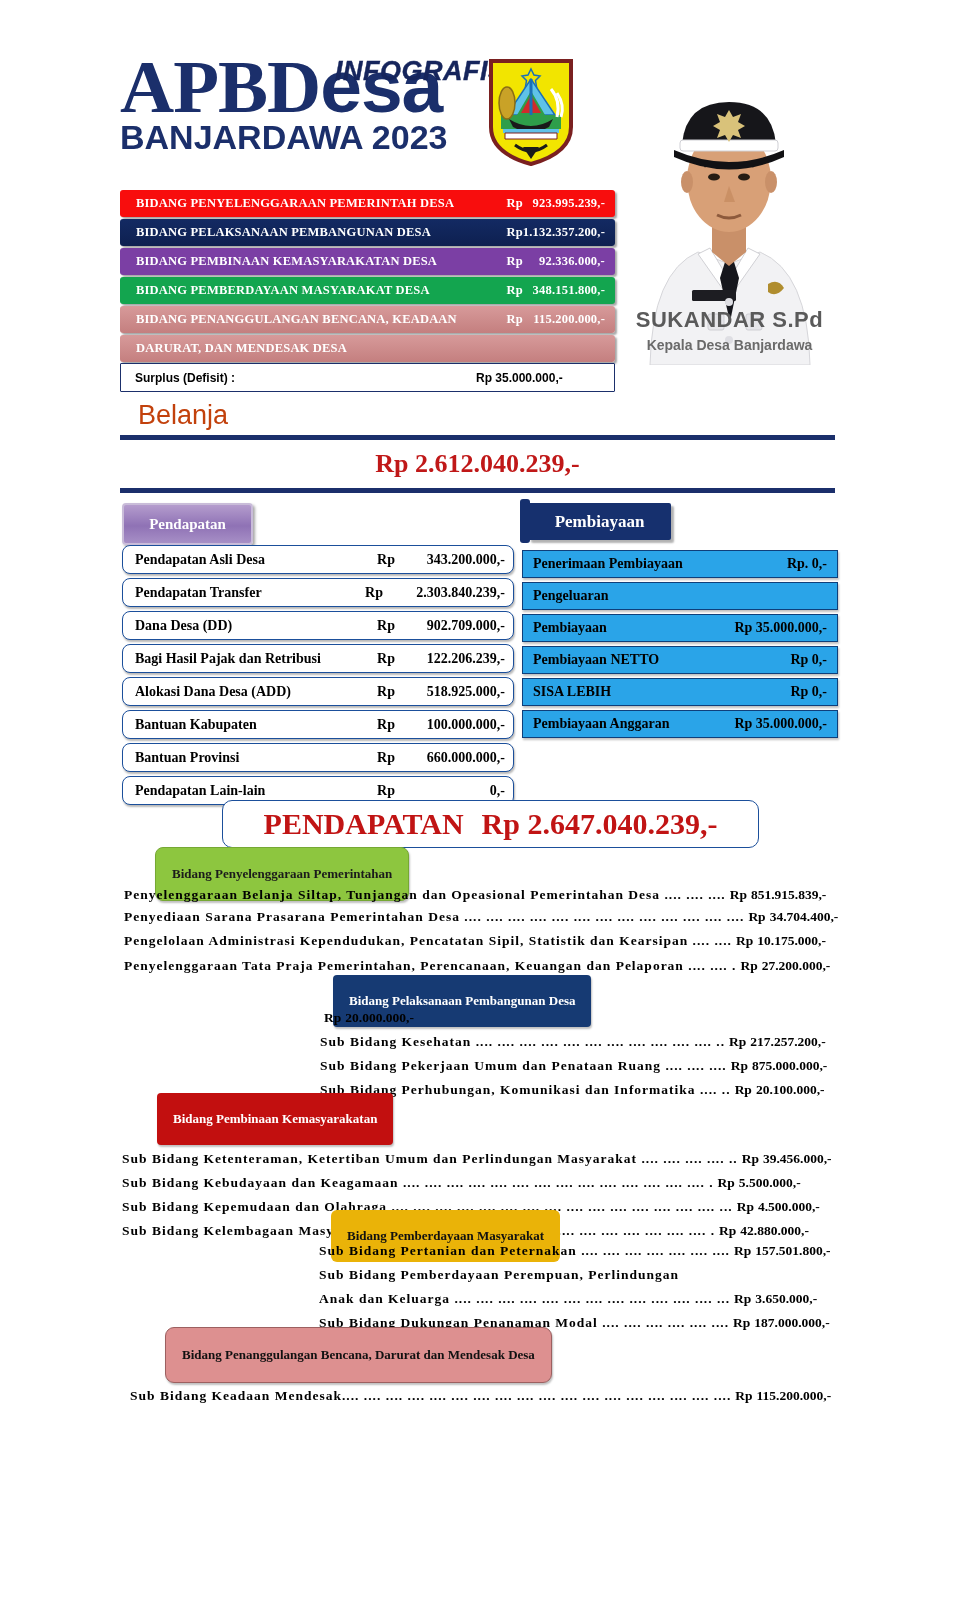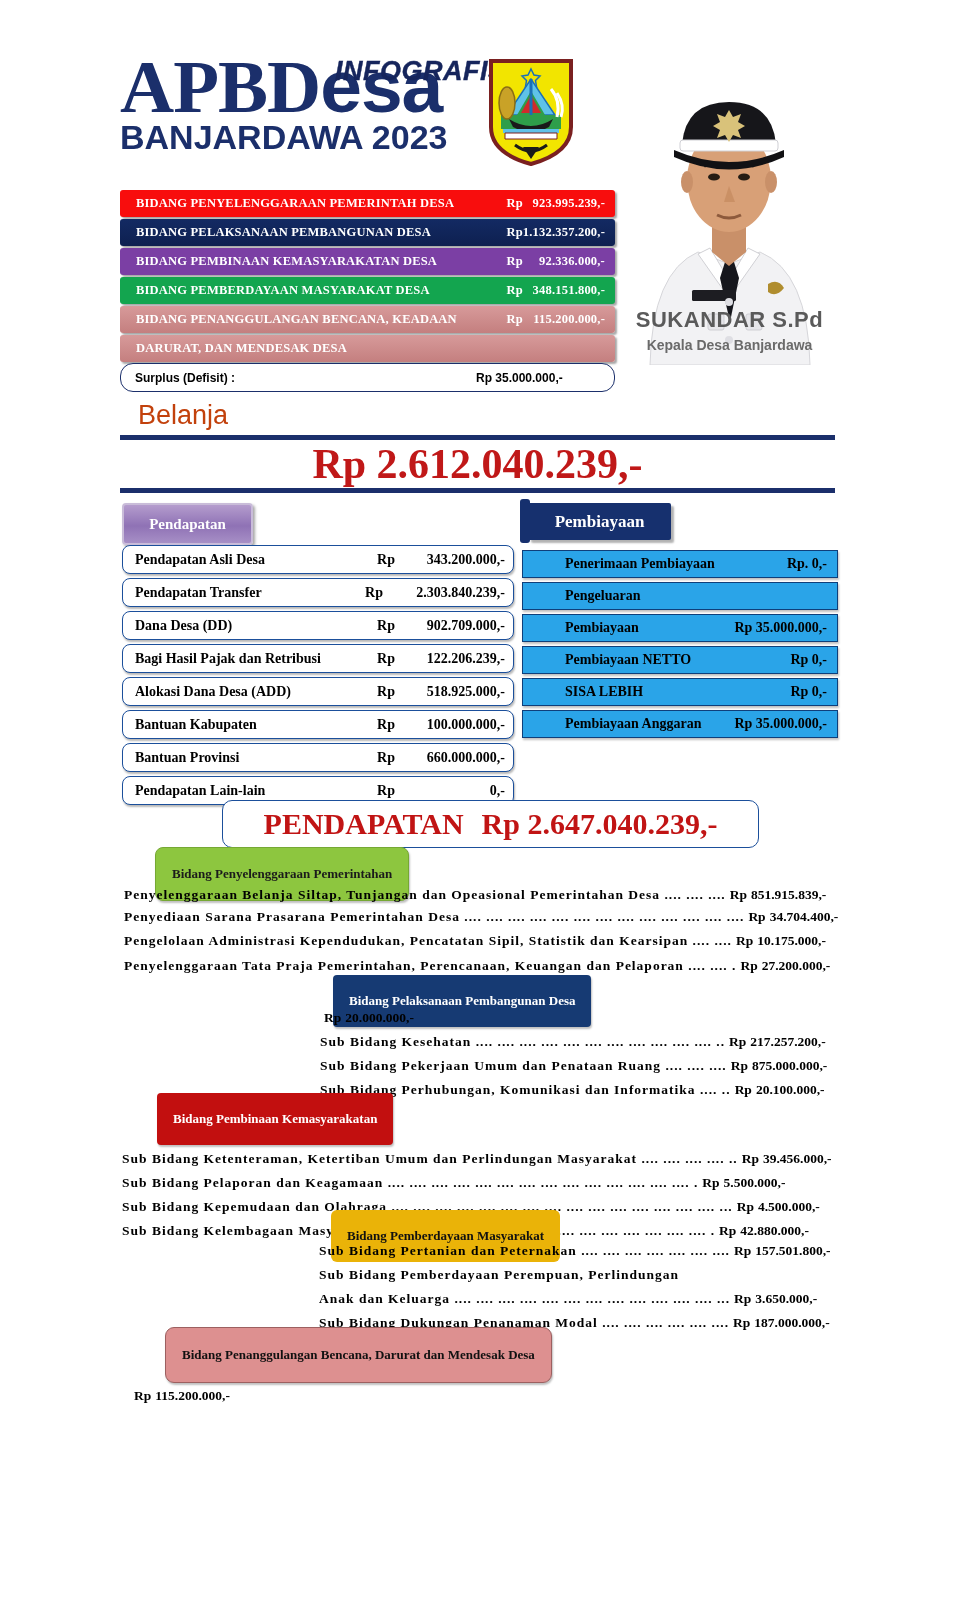--- a/index.html
+++ b/index.html
@@ -66,40 +66,40 @@
   .bar .amt{position:absolute;right:10px;}
   .bar.b1{background:#f80d0d;}
   .bar.b2{background:linear-gradient(180deg,#132a63,#0e2050);}
   .bar.b3{background:#7b3fa4;}
   .bar.b4{background:#13a54f;}
   .bar.b5{background:linear-gradient(180deg,#d79a9a,#c47f7f);}
   .bar.b6{background:linear-gradient(180deg,#d79a9a,#c47f7f);}
 
   .surplus{
     position:absolute;left:120px;top:363px;width:493px;height:27px;
-    border:1px solid #1b2f6b;border-radius:13px;background:#fff;
+    border:1px solid #1b2f6b;border-radius:1px;background:#fff;
     display:flex;align-items:center;
     font-family:"Liberation Sans", sans-serif;font-weight:bold;font-size:12px;color:#000;
   }
   .surplus .l{padding-left:14px;}
   .surplus .r{position:absolute;left:355px;}
 
   
   .belanja-label{
     position:absolute;left:138px;top:400px;
     font-family:"Liberation Sans", sans-serif;font-weight:normal;font-size:27px;
     color:#c2410c;
   }
   .rule{position:absolute;left:120px;width:715px;height:5px;background:#1b2f6b;}
   .rule.r1{top:435px;}
   .rule.r2{top:488px;}
   .belanja-total{
     position:absolute;left:120px;top:442px;width:715px;height:44px;
     display:flex;align-items:center;justify-content:center;
-    font-family:"Liberation Serif", serif;font-weight:bold;font-size:42px;
+    font-family:"Liberation Serif", serif;font-weight:bold;font-size:26px;
     color:#c01818;
   }
 
   
   .pendapatan-badge{
     position:absolute;left:122px;top:503px;width:127px;height:38px;
     background:linear-gradient(180deg,#b49ccd,#8f72b5 55%,#a78fc6);
     border:2px solid #c9bcd9;border-radius:4px;
     box-shadow:2px 2px 3px rgba(0,0,0,0.35);
     display:flex;align-items:center;justify-content:center;
@@ -129,21 +129,21 @@
   .pembiayaan-banner:before{
     content:"";position:absolute;left:-8px;top:-4px;width:10px;height:44px;
     background:#16306e;border-radius:3px;
   }
   .fin-list{position:absolute;left:522px;top:550px;width:316px;}
   .fin-row{
     position:relative;height:26px;margin-bottom:4px;
     background:#2aa4e8;border:1.5px solid #0f3f7a;
     box-shadow:1px 2px 2px rgba(0,0,0,0.25);
     display:flex;align-items:center;
-    font-family:"Liberation Serif", serif;font-weight:bold;font-size:14px;color:#000;padding-left:32px;
+    font-family:"Liberation Serif", serif;font-weight:bold;font-size:14px;color:#000;
   }
   .fin-row .l{padding-left:10px;}
   .fin-row .amt{position:absolute;right:10px;}
 
   
   .pendapatan-total{
     position:absolute;left:222px;top:800px;width:535px;height:46px;
     border:1.5px solid #1b4f9b;border-radius:10px;background:#fff;
     display:flex;align-items:center;justify-content:center;gap:18px;
     font-family:"Liberation Serif", serif;font-weight:bold;font-size:30px;
@@ -405,21 +405,21 @@
     <span class="amt">20.100.000,-</span>
   </div>
 
   <div class="sect-badge sb-red" style="left:157px;top:1093px;">Bidang Pembinaan Kemasyarakatan</div>
   <div class="detail-row" style="left:122px;top:1148px;">
     <span class="dots">Sub Bidang Ketenteraman, Ketertiban Umum dan Perlindungan Masyarakat .... .... .... .... ..</span>
     <span class="amt">Rp</span>
     <span class="amt">39.456.000,-</span>
   </div>
   <div class="detail-row" style="left:122px;top:1172px;">
-    <span class="dots">Sub Bidang Pelaporan dan Keagamaan .... .... .... .... .... .... .... .... .... .... .... .... .... .... .</span>
+    <span class="dots">Sub Bidang Kebudayaan dan Keagamaan .... .... .... .... .... .... .... .... .... .... .... .... .... .... .</span>
     <span class="amt">Rp</span>
     <span class="amt">5.500.000,-</span>
   </div>
   <div class="detail-row" style="left:122px;top:1196px;">
     <span class="dots">Sub Bidang Kepemudaan dan Olahraga .... .... .... .... .... .... .... .... .... .... .... .... .... .... .... ...</span>
     <span class="amt">Rp</span>
     <span class="amt">4.500.000,-</span>
   </div>
   <div class="detail-row" style="left:122px;top:1220px;">
     <span class="dots">Sub Bidang Kelembagaan Masyarakat .... .... .... .... .... .... .... .... .... .... .... .... .... .... .... .</span>
@@ -442,17 +442,18 @@
     <span class="amt">3.650.000,-</span>
   </div>
   <div class="detail-row" style="left:319px;top:1312px;">
     <span class="dots">Sub Bidang Dukungan Penanaman Modal .... .... .... .... .... ....</span>
     <span class="amt">Rp</span>
     <span class="amt">187.000.000,-</span>
   </div>
 
   <div class="sect-badge sb-rose" style="left:165px;top:1327px;height:30px;">Bidang Penanggulangan Bencana, Darurat dan Mendesak Desa</div>
   <div class="detail-row" style="left:130px;top:1385px;">
+    <span class="dots">Sub Bidang Keadaan Mendesak.... .... .... .... .... .... .... .... .... .... .... .... .... .... .... .... .... ....</span>
     <span class="amt">Rp</span>
     <span class="amt">115.200.000,-</span>
   </div>
 
 </div>
 
 </body></html>

